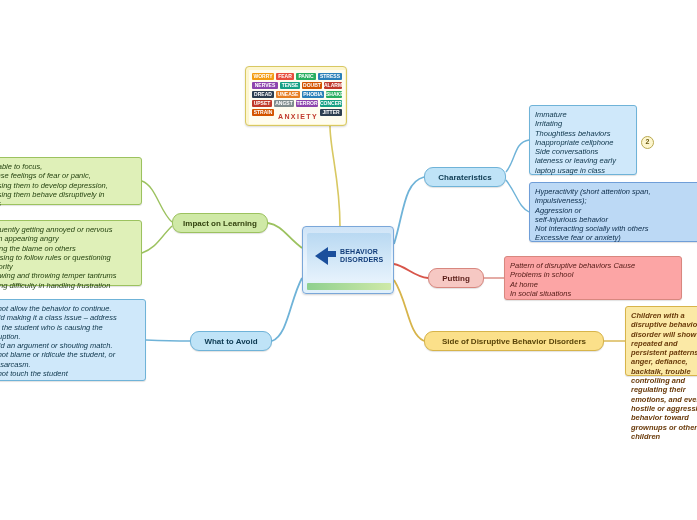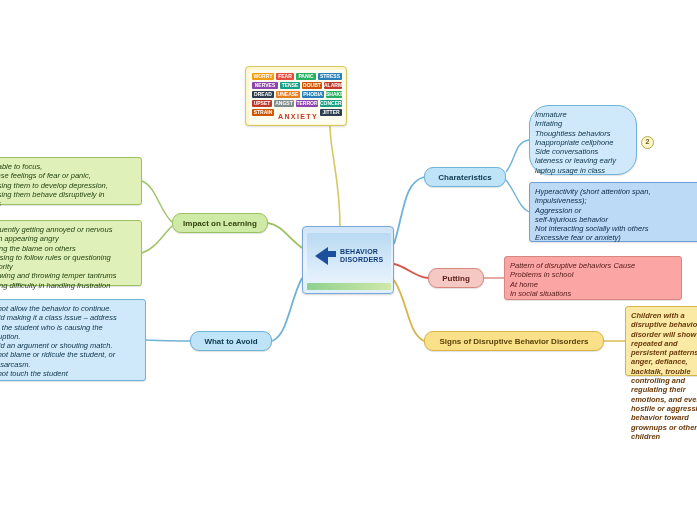--- a/index.html
+++ b/index.html
@@ -206,21 +206,21 @@
     background: #fbe9a6;
     border: 1px solid #d7b44a;
     color: #6a3b0b;
     font-style: italic;
     font-weight: bold;
   }
 
   .l-impact1 { left: -22px; top: 157px; width: 164px; height: 48px; }
   .l-impact2 { left: -22px; top: 220px; width: 164px; height: 66px; }
   .l-avoid   { left: -20px; top: 299px; width: 166px; height: 82px; }
-  .l-char1   { left: 529px; top: 105px; width: 108px; height: 70px; border-radius: 20px; }
+  .l-char1   { left: 529px; top: 105px; width: 108px; height: 70px; }
   .l-char2   { left: 529px; top: 182px; width: 178px; height: 60px; }
   .l-involves{ left: 504px; top: 256px; width: 178px; height: 44px; }
   .l-signs   { left: 625px; top: 306px; width: 90px; height: 70px; }
 
   .collapse-badge {
     position: absolute;
     left: 641px; top: 136px;
     width: 11px; height: 11px;
     border-radius: 50%;
     background: #fdf6cf;
@@ -290,21 +290,21 @@
       <div class="anx-word" style="left:3px;top:39px;width:22px;background:#d35400;">STRAIN</div>
       <div class="anx-word" style="left:71px;top:39px;width:22px;background:#2c3e50;">JITTER</div>
       <div class="anx-label">ANXIETY</div>
     </div>
   </div>
 
   <div class="node branch b-avoid">What to Avoid</div>
   <div class="node branch b-impact">Impact on Learning</div>
   <div class="node branch b-char">Charateristics</div>
   <div class="node branch b-involves">Putting</div>
-  <div class="node branch b-signs">Signs of Disruptive Behavior Disorders</div>
+  <div class="node branch b-signs">Side of Disruptive Behavior Disorders</div>
 
   <div class="node leaf leaf-green l-impact1">Not able to focus,
 Intense feelings of fear or panic,
 Causing them to develop depression,
 Causing them behave disruptively in
 class</div>
   <div class="node leaf leaf-green l-impact2">Frequently getting annoyed or nervous
 Often appearing angry
 Putting the blame on others
 Refusing to follow rules or questioning

